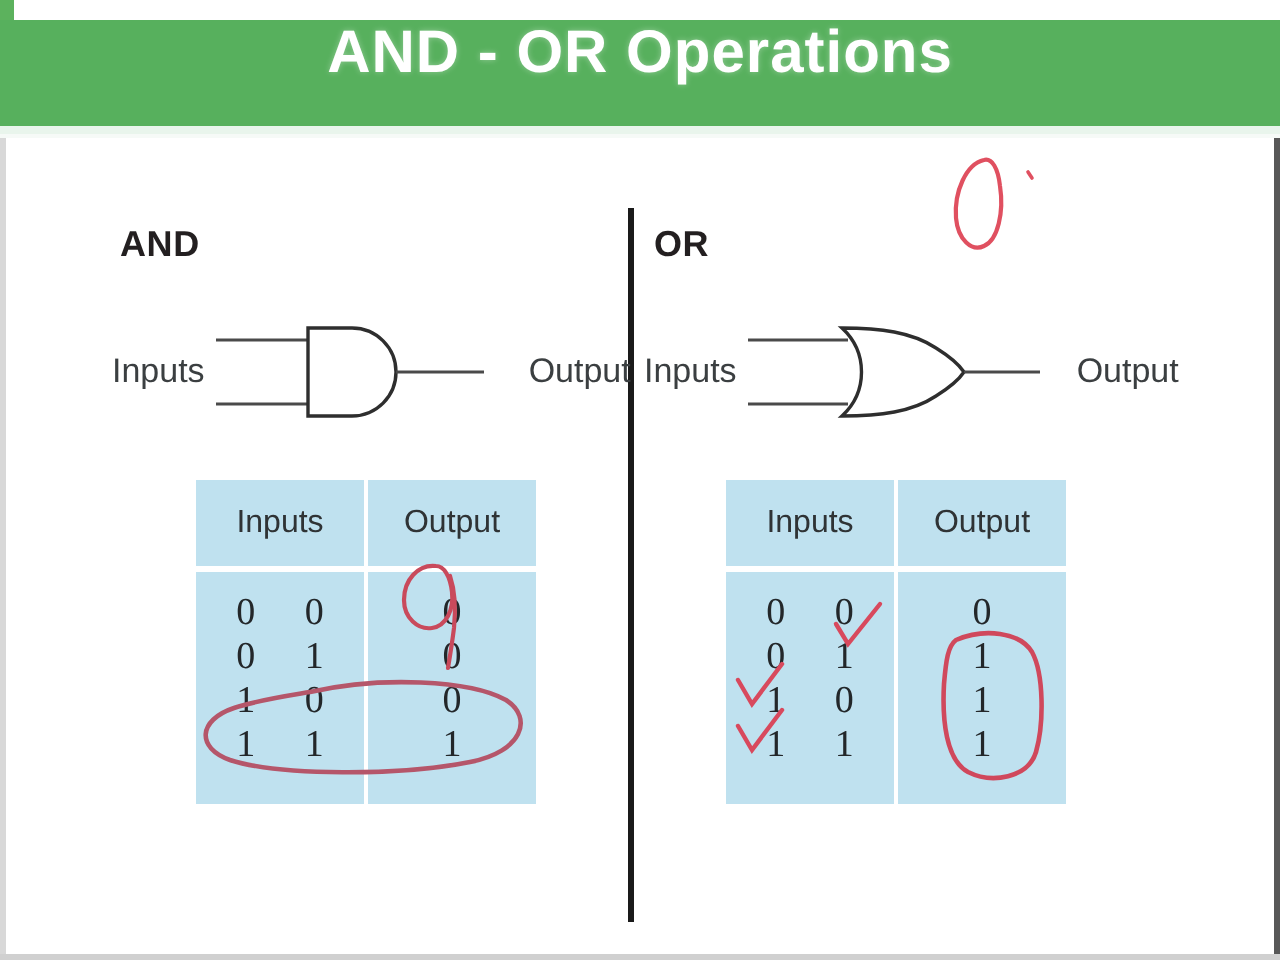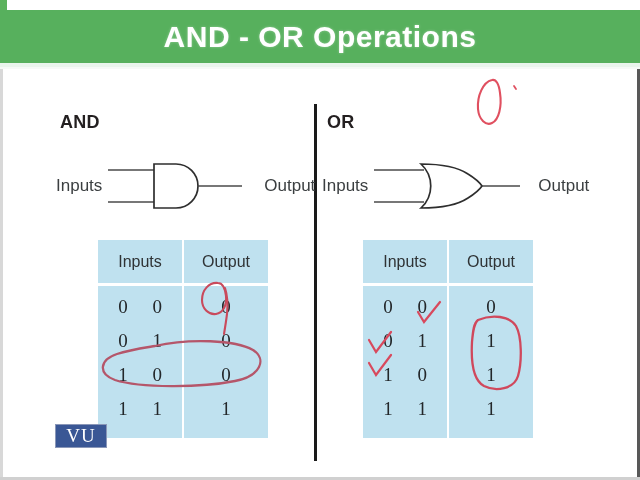--- a/index.html
+++ b/index.html
@@ -35,21 +35,21 @@
     position: absolute; left: 0; bottom: 0;
     width: 640px; height: 3px;
     background: #d0d0d0;
   }
 
   
   .header {
     position: absolute; left: 0; top: 10px;
     width: 640px; height: 53px;
     background: #57b05d;
-    display: flex; align-items: center; justify-content: center;
+    display: flex; justify-content: center;
   }
   .header-title {
     color: #ffffff;
     font-size: 30px;
     font-weight: bold;
     letter-spacing: 0.5px;
     text-shadow: 0 0 3px rgba(255,255,255,0.35);
   }
   .header-underline {
     position: absolute; left: 0; top: 63px;
@@ -124,21 +124,20 @@
     color: #2f3335;
     border-bottom: 3px solid #ffffff;
   }
   .tbody {
     width: 100%;
     padding-top: 10px;
     padding-bottom: 18px;
     display: flex;
     flex-direction: column;
     align-items: center;
-    gap: 12px;
   }
   .trow {
     font-size: 19px;
     color: #23272a;
     line-height: 22px;
     letter-spacing: 10px;
     text-indent: 10px;
     font-family: "Liberation Serif", serif;
   }
   .trow.single {
@@ -294,17 +293,14 @@
   </svg>
 
   <svg class="ink" style="left:470px; top:76px;" width="60" height="58" viewBox="0 0 60 58">
     <g fill="none" stroke="#e05060" stroke-width="2.1" stroke-linecap="round">
       <path d="M22 4 C13 6, 7 20, 8 33 C9 44, 16 50, 22 47 C29 44, 32 30, 30 17
                C29 8, 26 3, 22 4 Z"></path>
       <path d="M44 10 L46 13" stroke-width="1.8"></path>
     </g>
   </svg>
 
-  <div class="vu-logo">
-    <span class="vu-logo-text">VU</span>
-  </div>
 
 </div>
 
 </body></html>

